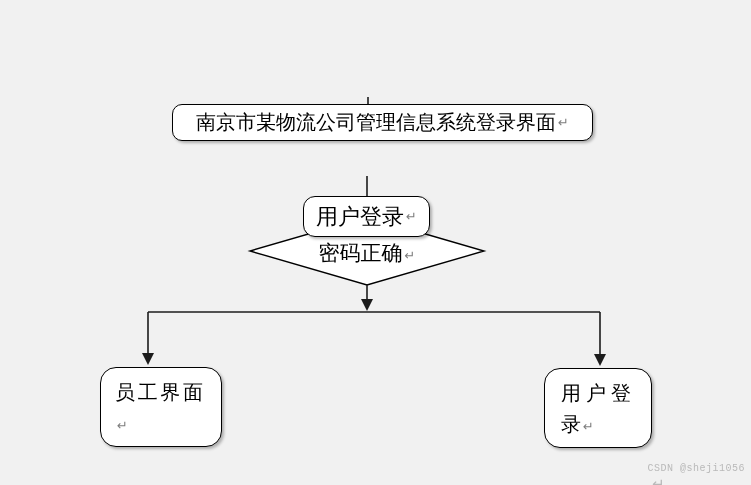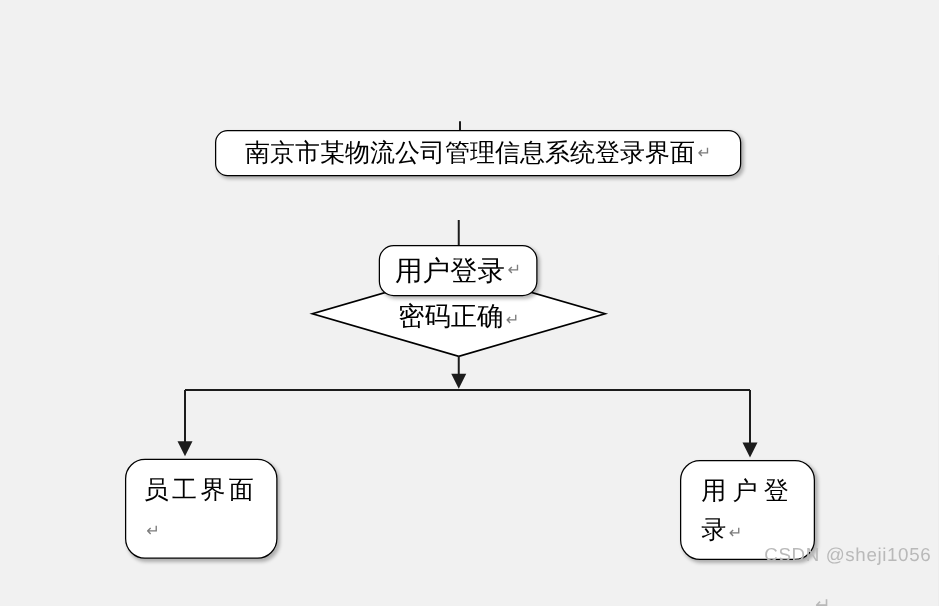--- a/index.html
+++ b/index.html
@@ -91,23 +91,23 @@
   }
   .ret {
     font-size: 13px;
     color: #7d7d7d;
     margin-left: 2px;
     font-family: "DejaVu Sans", sans-serif;
   }
   .watermark {
     position: absolute;
     right: 6px;
-    top: 436px;
-    font-family: Liberation Sans, sans-serif;
-    font-size: 15px;
+    top: 463px;
+    font-family: Liberation Mono, monospace;
+    font-size: 10px;
     color: #b9b9b9;
     letter-spacing: 0.5px;
   }
   .watermark-partial {
     position: absolute;
     left: 652px;
     top: 475px;
     font-family: "DejaVu Sans", sans-serif;
     font-size: 15px;
     color: #b9b9b9;

